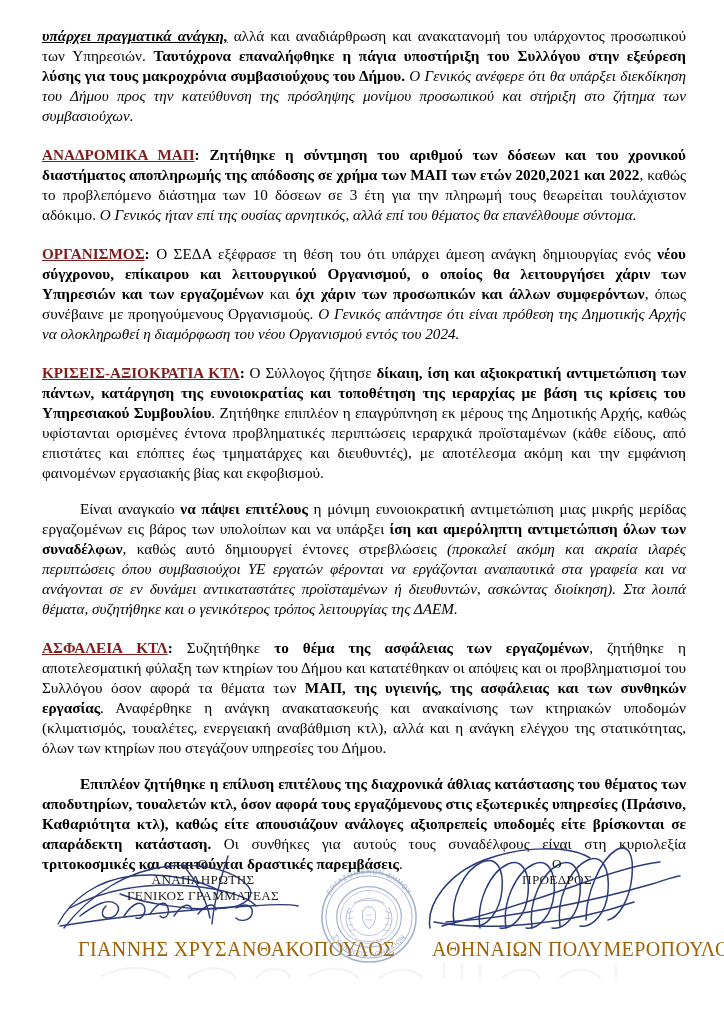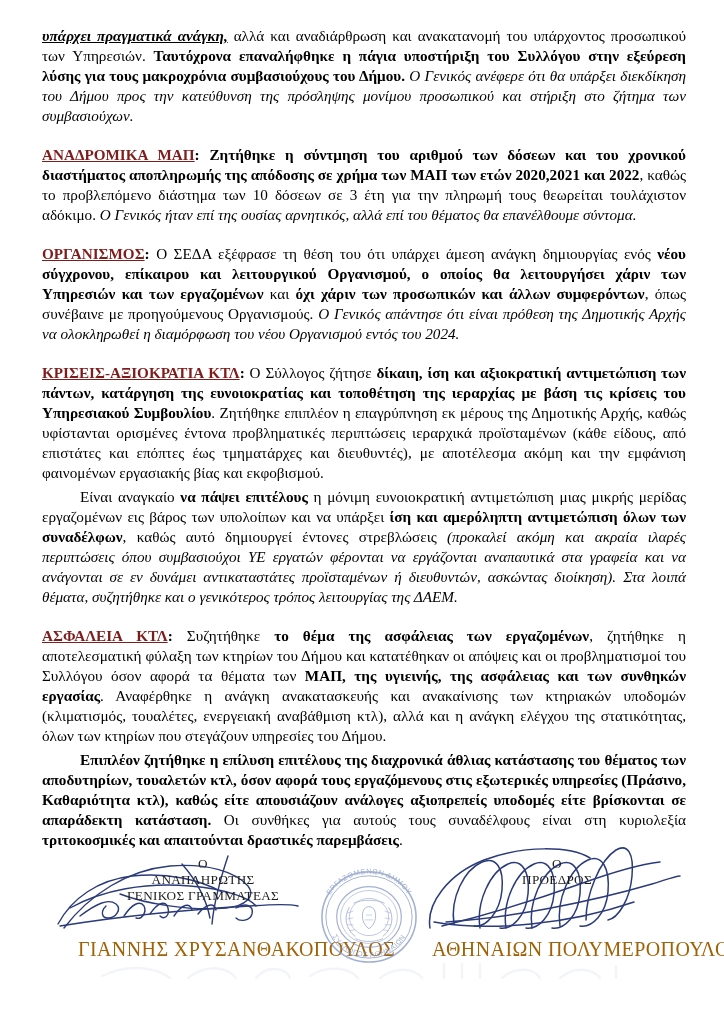--- a/index.html
+++ b/index.html
@@ -29,21 +29,21 @@
     width: 644px;
   }
   p.para {
     margin: 0 0 0 0;
     font-size: 15.2px;
     line-height: 20px;
     text-align: justify;
     text-justify: inter-word;
     hyphens: none;
   }
-  p.para + p.para { margin-top: 4px; }
+  p.para + p.para { margin-top: 16px; }
   .gap-para { margin-top: 19px !important; }
   .indent { text-indent: 38px; }
 
   .b   { font-weight: bold; }
   .i   { font-style: italic; }
   .bi  { font-weight: bold; font-style: italic; }
   .u   { text-decoration: underline; }
 
   .sec-head {
     color: #7f1d1d;

